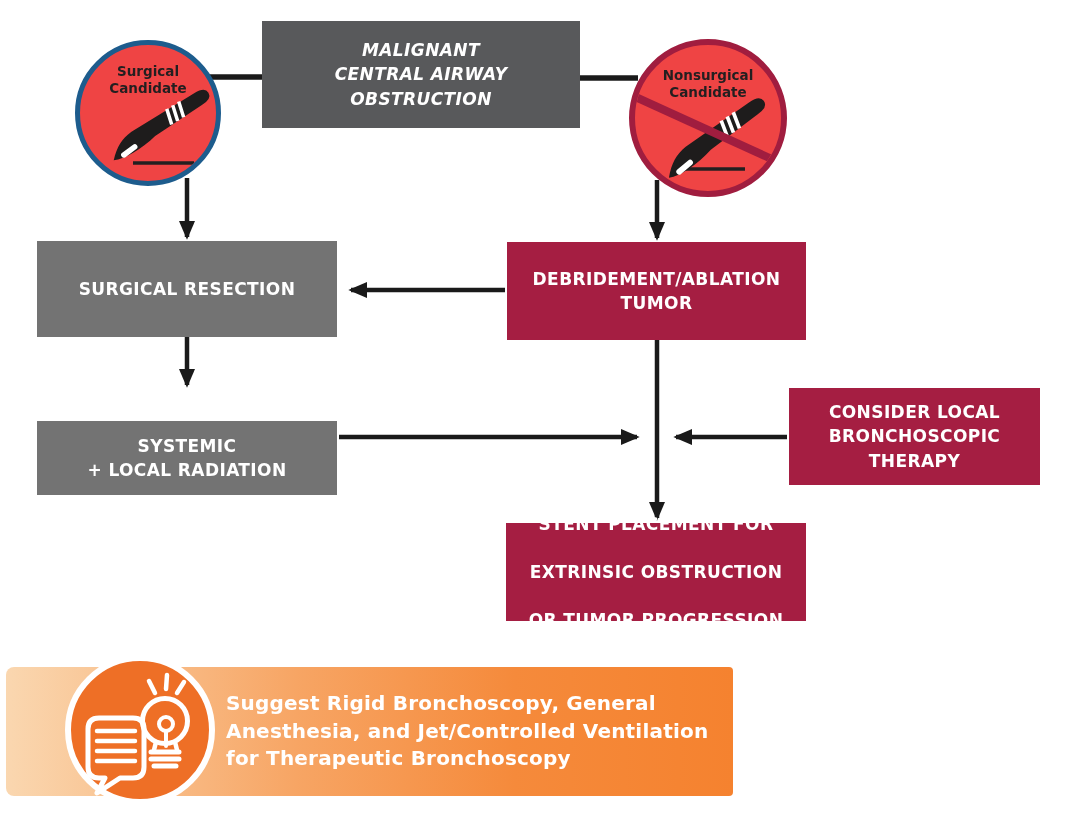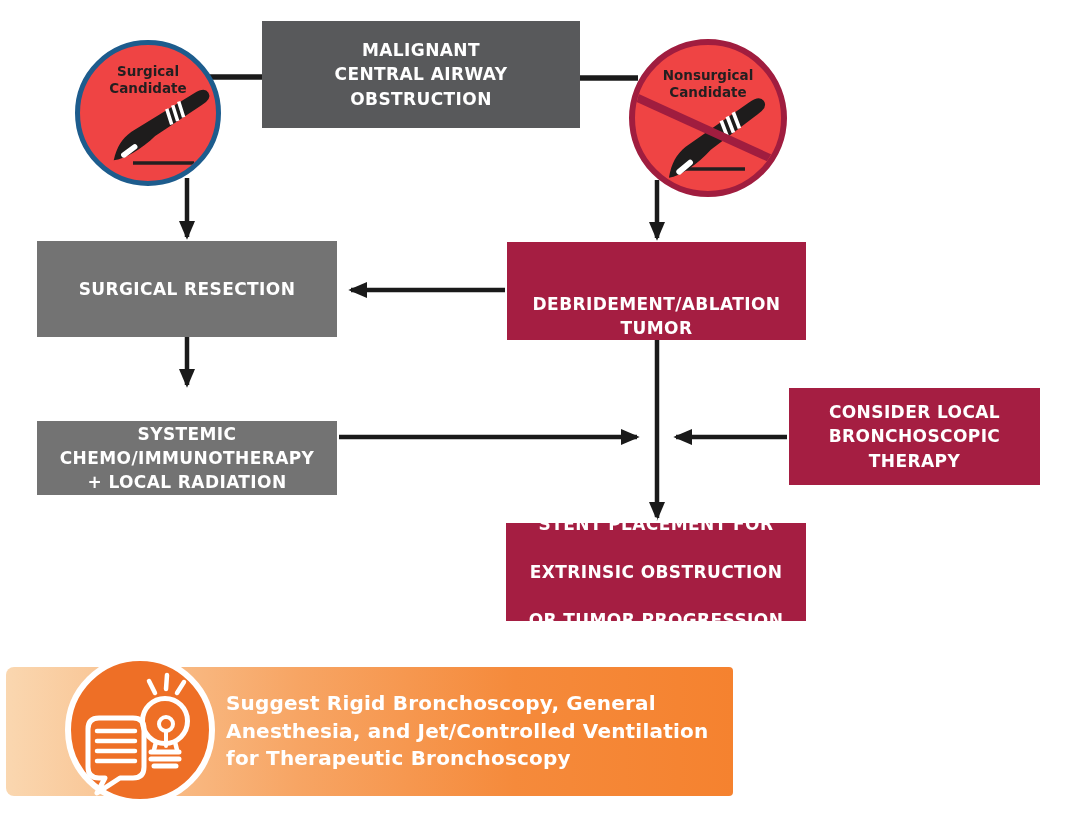--- a/index.html
+++ b/index.html
@@ -24,27 +24,27 @@
     flex-direction: column;
     align-items: center;
     justify-content: center;
     text-align: center;
     color: #ffffff;
     font-weight: bold;
     font-size: 17px;
     line-height: 1.42;
     letter-spacing: 0.4px;
   }
-  .box-gray  { background: #58595b; }
+  .box-gray  { background: #58595b; font-style: italic; }
   .box-blue  { background: #737373; }
   .box-red   { background: #a51e42; }
 
   #box-malignant          { left: 262px; top: 21px;  width: 318px; height: 107px; }
   #box-surgical-resection { left: 37px;  top: 241px; width: 300px; height: 96px;  }
-  #box-debridement        { left: 507px; top: 242px; width: 299px; height: 98px; justify-content: flex-end;  }
+  #box-debridement        { left: 507px; top: 242px; width: 299px; height: 98px;  }
   #box-systemic           { left: 37px;  top: 389px; width: 300px; height: 74px; margin-top: 32px;  }
   #box-consider-local     { left: 789px; top: 388px; width: 251px; height: 97px;  }
   #box-stent              { left: 506px; top: 523px; width: 300px; height: 98px; gap: 24px;  }
 
   .decision-circle {
     position: absolute;
     z-index: 2;
     background: #ef4444;
     border-radius: 50%;
     overflow: hidden;
@@ -164,21 +164,20 @@
     <div>SURGICAL RESECTION</div>
   </div>
 
   <div class="node box-red" id="box-debridement">
     <div>DEBRIDEMENT/ABLATION</div>
     <div>TUMOR</div>
   </div>
 
   <div class="node box-blue" id="box-systemic">
     <div>SYSTEMIC</div>
-    <div>CHEMO/IMMUNOTHERAPY</div>
     <div>+ LOCAL RADIATION</div>
   </div>
 
   <div class="node box-red" id="box-consider-local">
     <div>CONSIDER LOCAL</div>
     <div>BRONCHOSCOPIC</div>
     <div>THERAPY</div>
   </div>
 
   <div class="node box-red" id="box-stent">

